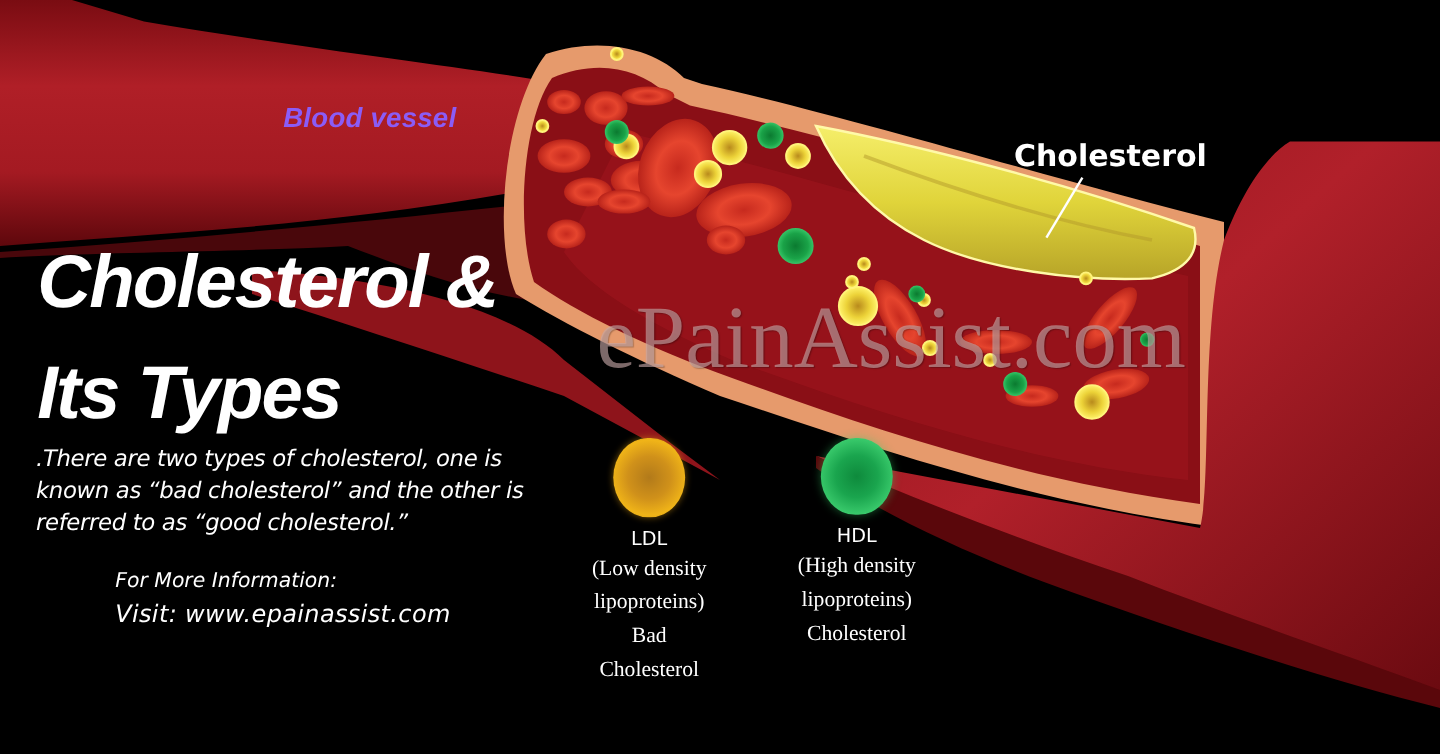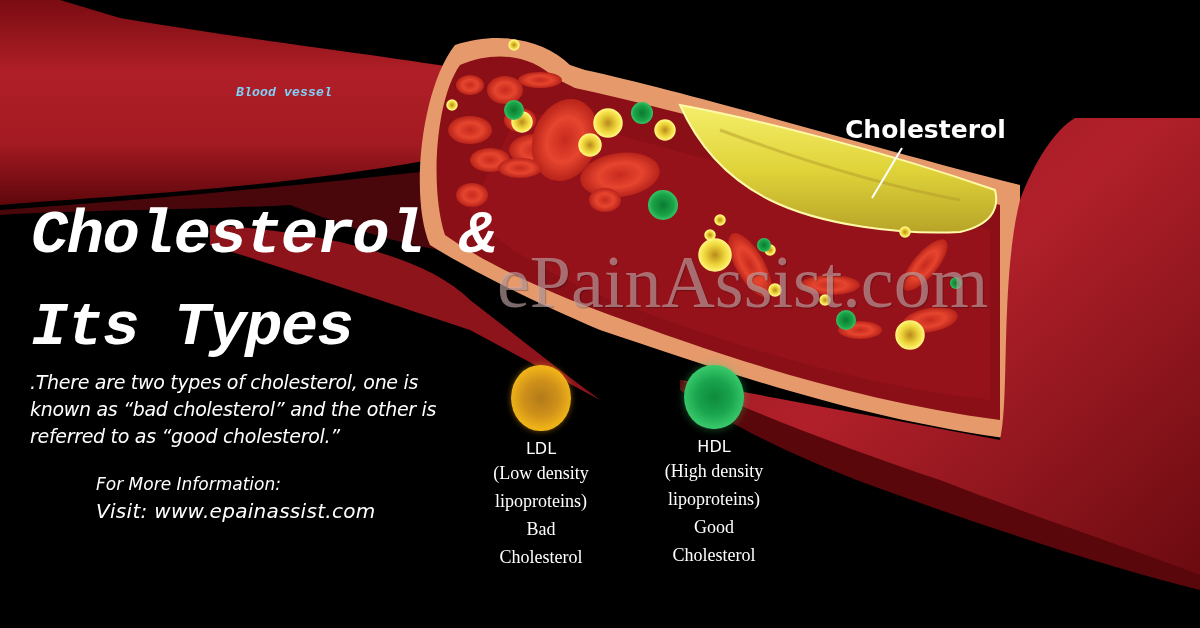--- a/index.html
+++ b/index.html
@@ -6,40 +6,40 @@
   .canvas {
     position: relative;
     width: 1200px; height: 628px;
     background: #000;
     overflow: hidden;
     font-family: "Liberation Sans", sans-serif;
   }
   .art { position: absolute; left: 0; top: 0; width: 1200px; height: 628px; }
   .label-vessel {
     position: absolute; left: 236px; top: 85px;
-    color: #7dd3fc; font-style: italic; font-weight: bold;
-    font-size: 13px; letter-spacing: 0.2px;
-    font-family: Liberation Mono, monospace;
+    color: #8b5cf6; font-style: italic; font-weight: bold;
+    font-size: 23px; letter-spacing: 0.2px;
+    font-family: Liberation Sans, sans-serif;
   }
   .label-chol {
     position: absolute; left: 845px; top: 115px;
     color: #fff; font-weight: bold; font-size: 25px;
     font-family: "DejaVu Sans", sans-serif;
   }
   .watermark {
     position: absolute; left: 497px; top: 240px;
     font-family: "Liberation Serif", serif;
     font-size: 74px; color: rgba(200,170,170,0.62);
     letter-spacing: 0px; white-space: nowrap;
     text-shadow: 1px 1px 1px rgba(0,0,0,0.25);
   }
   .title {
     position: absolute; left: 31px; top: 190px;
     color: #fff; font-style: italic; font-weight: bold;
-    font-family: Liberation Mono, monospace;
+    font-family: Liberation Sans, sans-serif;
     font-size: 62px; line-height: 92px; letter-spacing: -1.5px;
   }
   .title div { white-space: nowrap; }
   .desc {
     position: absolute; left: 30px; top: 369px;
     color: #ffffff; font-style: italic;
     font-family: "DejaVu Sans", sans-serif;
     font-size: 19px; line-height: 27px; letter-spacing: -0.3px;
     width: 440px;
   }
@@ -193,18 +193,17 @@
       <div>Cholesterol</div>
     </div>
   </div>
 
   <div class="legend hdl">
     <div class="blob"></div>
     <div class="abbr">HDL</div>
     <div class="desc2">
       <div>(High density</div>
       <div>lipoproteins)</div>
-      <div>Good</div>
       <div>Cholesterol</div>
     </div>
   </div>
 
 </div>
 
 </body></html>

